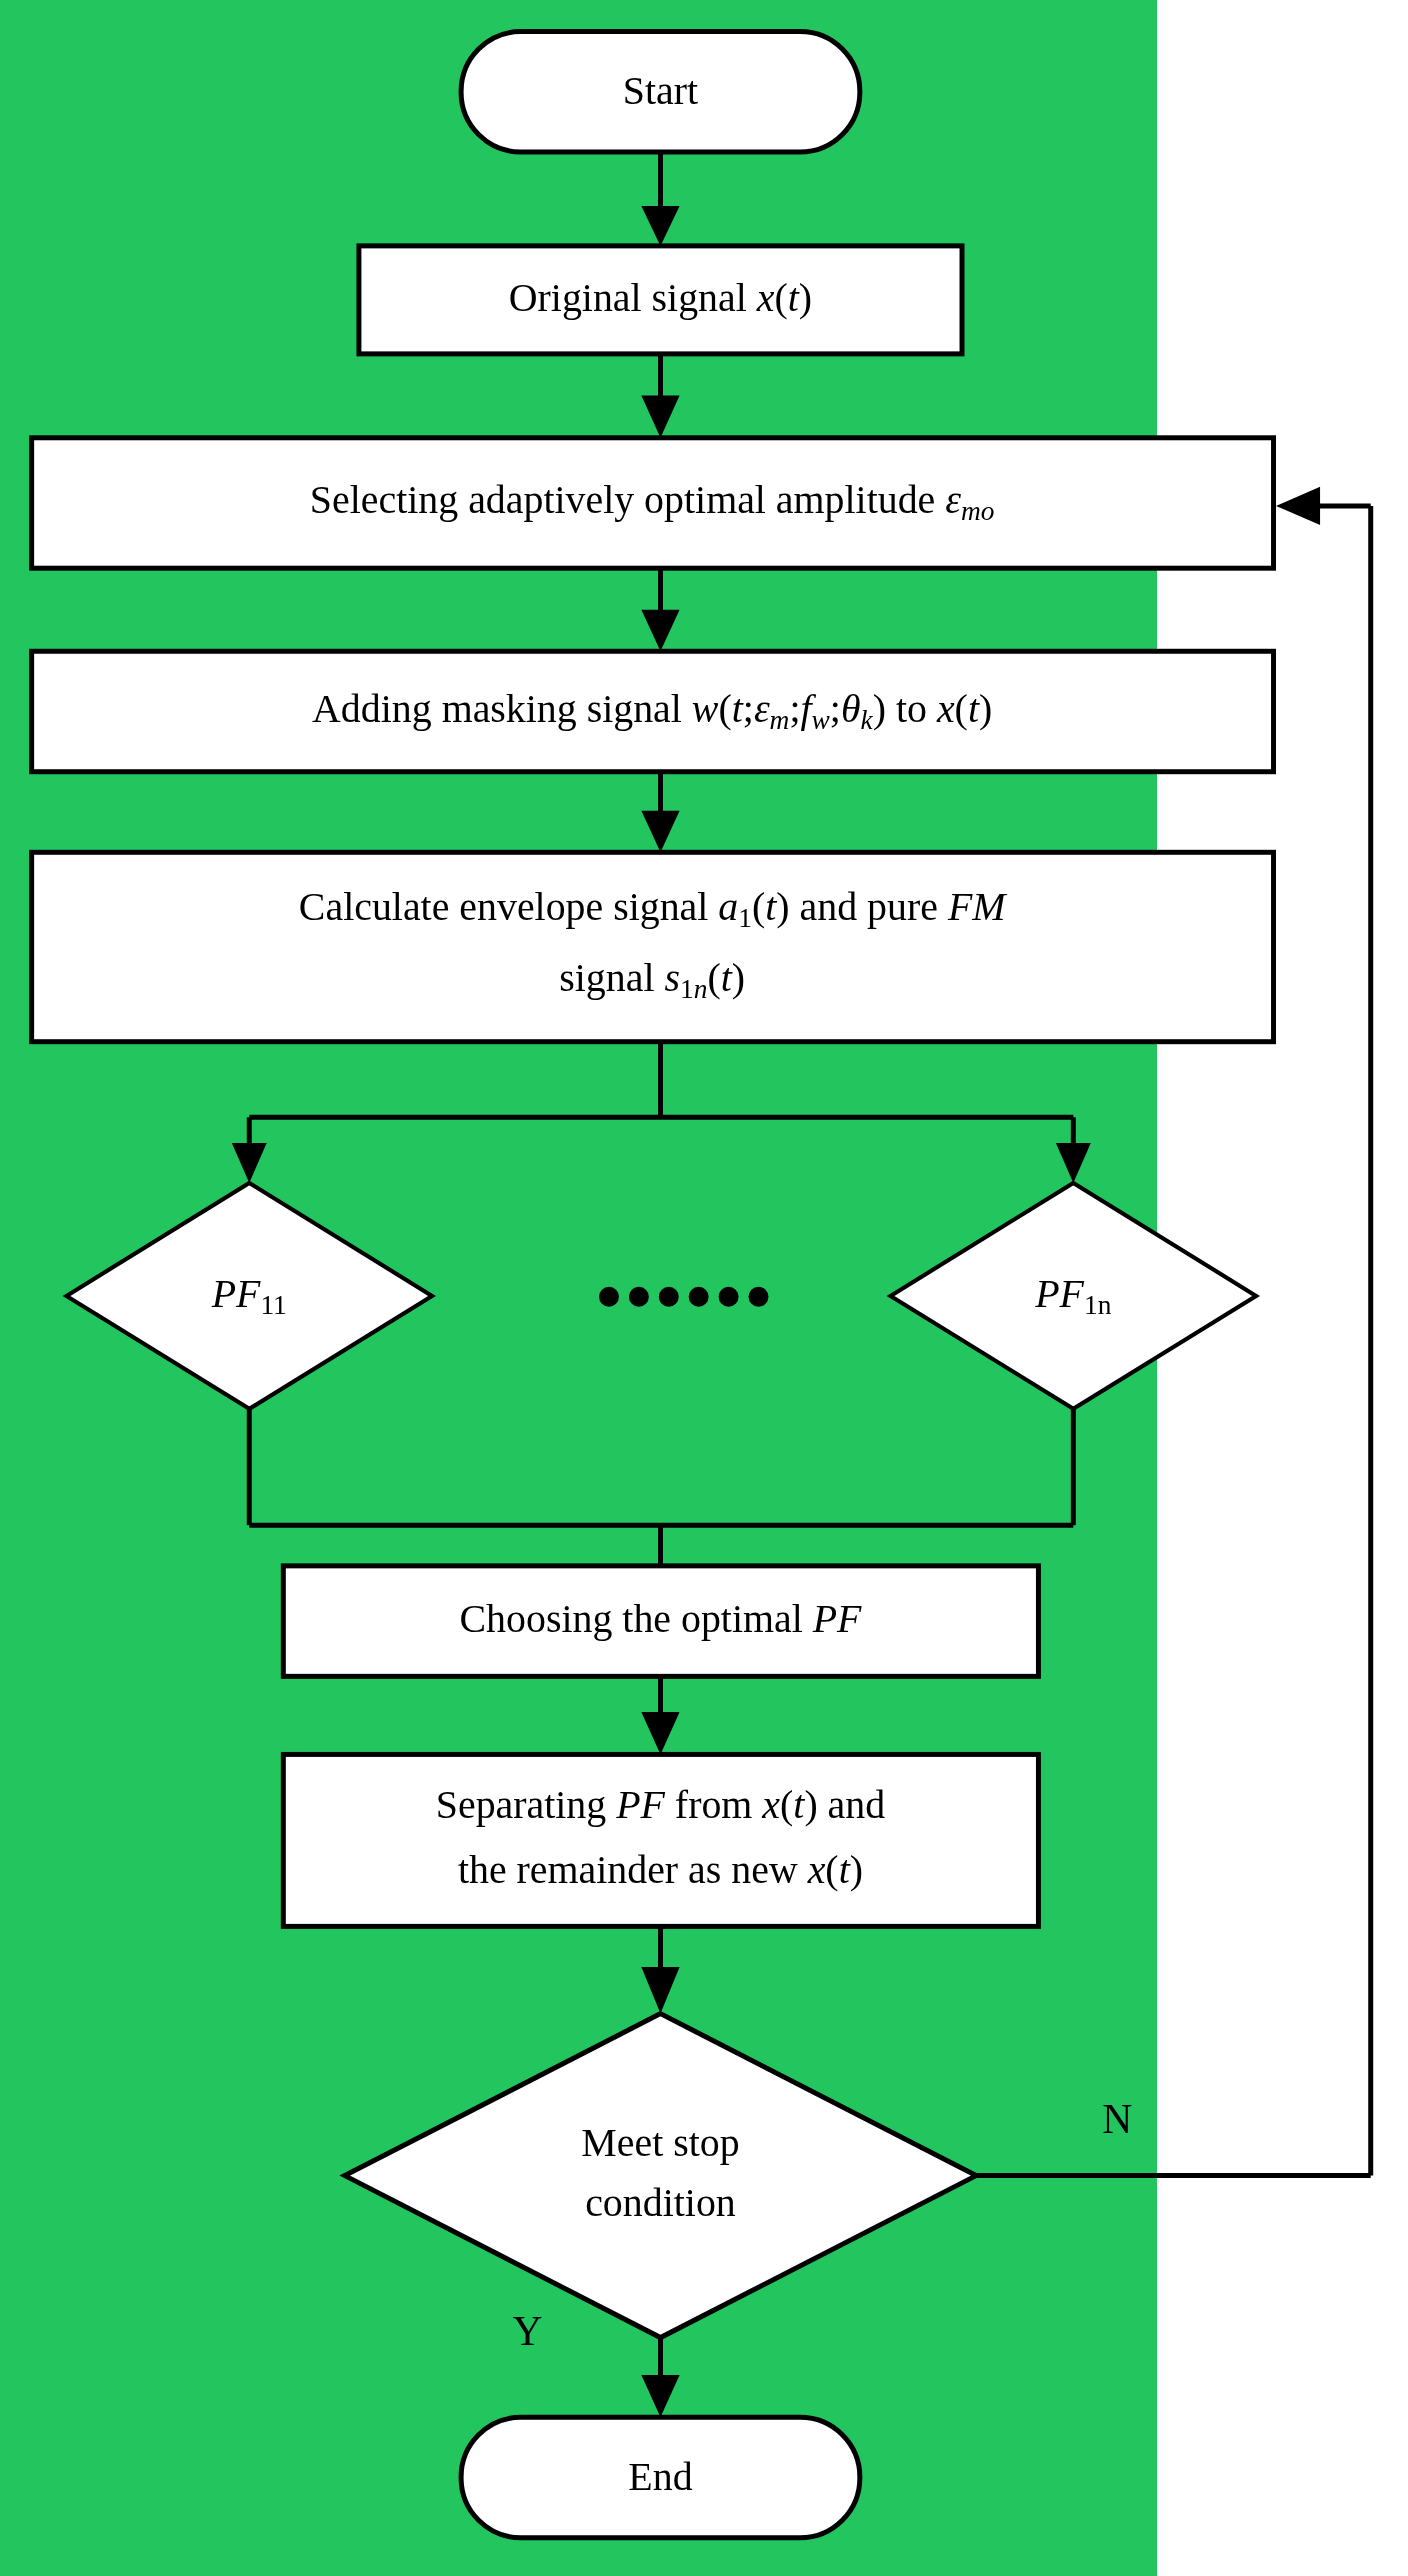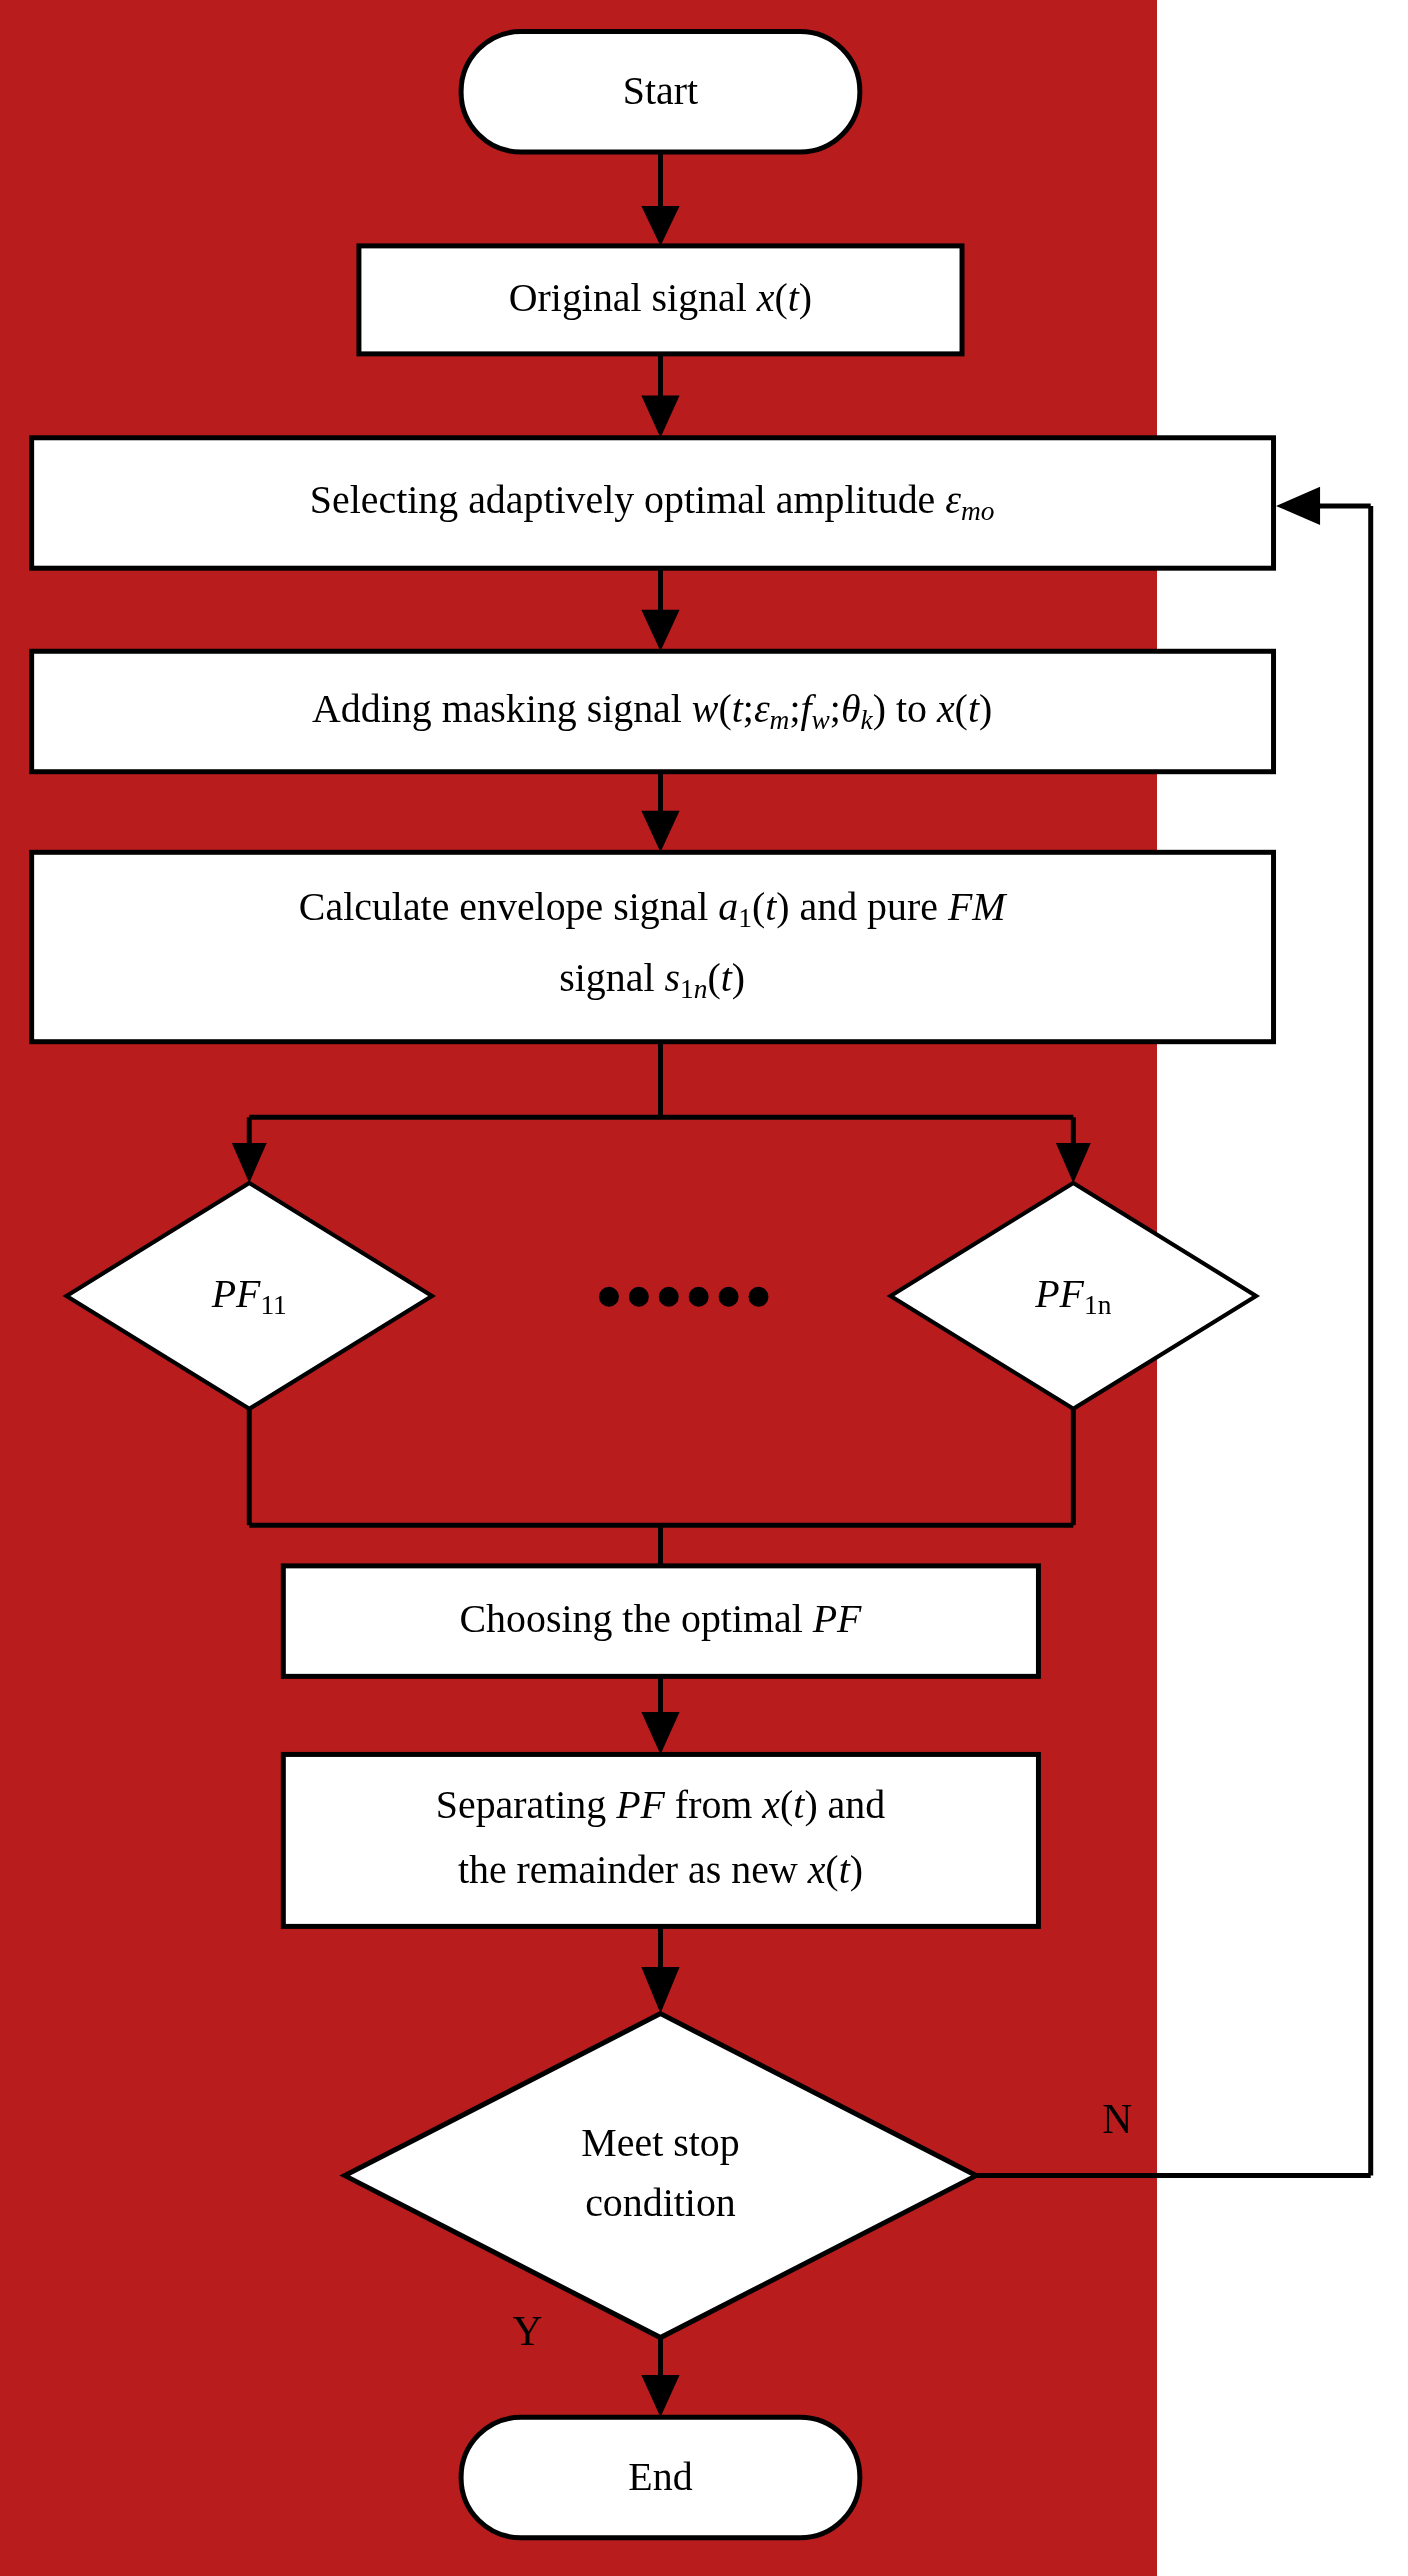--- a/index.html
+++ b/index.html
@@ -11,21 +11,21 @@
   body {
     width: 1409px;
     height: 2576px;
     font-family: "Liberation Serif", "DejaVu Serif", serif;
     overflow: hidden;
   }
   #flowchart-root {
     position: relative;
     width: 1157px;
     height: 2576px;
-    background: #b91c1c;
+    background: #22c55e;
   }
   svg#flow-svg {
     position: absolute;
     top: 0;
     left: 0;
     width: 1409px;
     height: 2576px;
     display: block;
   }
   .node-shape {

